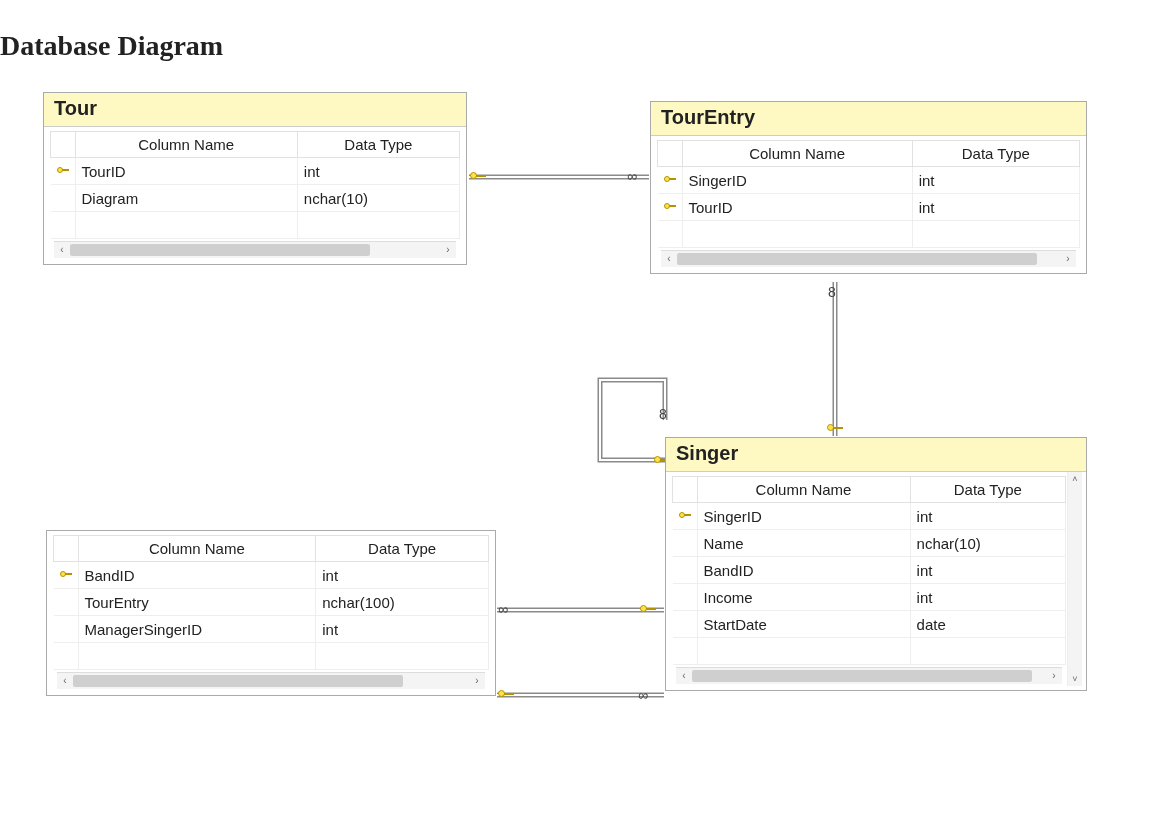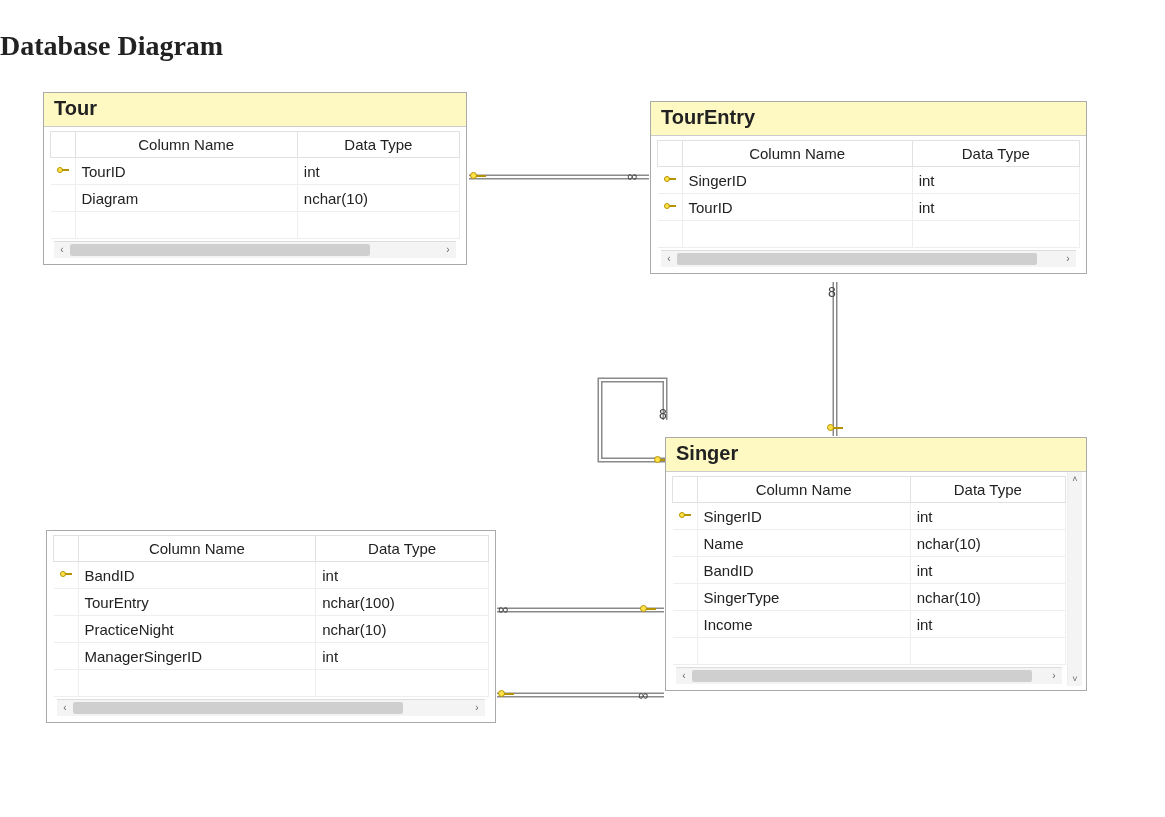--- a/index.html
+++ b/index.html
@@ -291,25 +291,20 @@
               <td class="name-cell">BandID</td>
               <td class="type-cell">int</td>
             </tr>
             <tr>
               <td class="key-cell"></td>
               <td class="name-cell">TourEntry</td>
               <td class="type-cell">nchar(100)</td>
             </tr>
             <tr>
               <td class="key-cell"></td>
-              <td class="name-cell">PracticeNight</td>
-              <td class="type-cell">nchar(10)</td>
-            </tr>
-            <tr>
-              <td class="key-cell"></td>
               <td class="name-cell">ManagerSingerID</td>
               <td class="type-cell">int</td>
             </tr>
           </tbody>
         <tbody>
             <tr class="blank-row">
               <td></td>
               <td></td>
               <td></td>
             </tr>
@@ -345,27 +340,27 @@
               <td class="name-cell">Name</td>
               <td class="type-cell">nchar(10)</td>
             </tr>
             <tr>
               <td class="key-cell"></td>
               <td class="name-cell">BandID</td>
               <td class="type-cell">int</td>
             </tr>
             <tr>
               <td class="key-cell"></td>
-              <td class="name-cell">SingerType</td>
-              <td class="type-cell">nchar(10)</td>
-            </tr>
-            <tr>
-              <td class="key-cell"></td>
               <td class="name-cell">Income</td>
               <td class="type-cell">int</td>
+            </tr>
+            <tr>
+              <td class="key-cell"></td>
+              <td class="name-cell">StartDate</td>
+              <td class="type-cell">date</td>
             </tr>
           </tbody>
         <tbody>
             <tr class="blank-row">
               <td></td>
               <td></td>
               <td></td>
             </tr>
           </tbody>
       </table>

